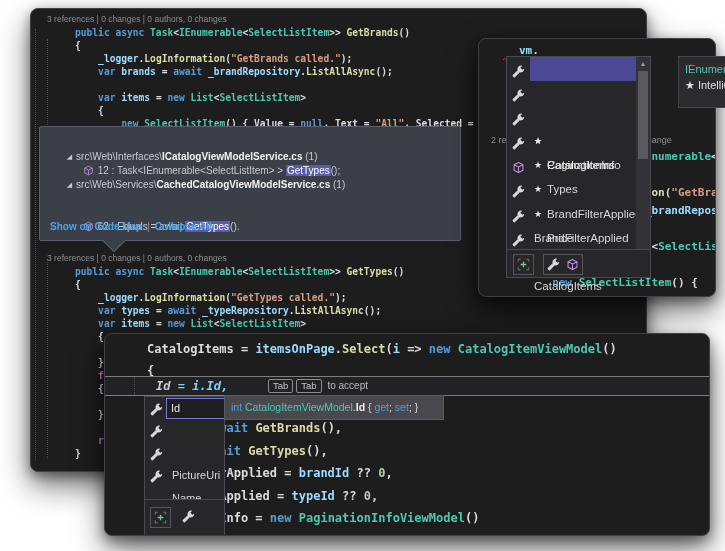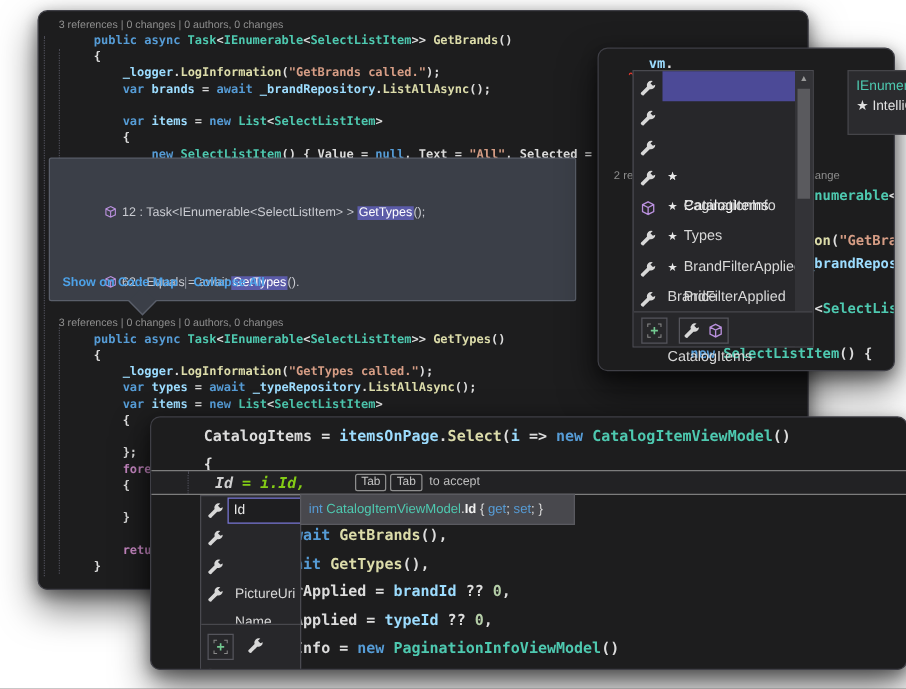--- a/index.html
+++ b/index.html
@@ -2,33 +2,33 @@
 <html><head>
 <meta charset="utf-8">
 <style>
   html,body{margin:0;padding:0;}
   body{width:725px;height:551px;background:#ffffff;overflow:hidden;position:relative;
        font-family:"Liberation Sans",sans-serif;}
   .win{position:absolute;background:#1d1d1e;border:1px solid #3f3f46;border-radius:8px;
        box-shadow:0 14px 30px rgba(0,0,0,.55),0 4px 12px rgba(0,0,0,.4);overflow:hidden;}
   #main-win{left:30px;top:8px;width:615px;height:462px;z-index:1;}
   #vm-win{left:478px;top:38px;width:236px;height:257px;z-index:3;}
-  #bottom-win{left:120px;top:333px;width:604px;height:201px;z-index:4;}
+  #bottom-win{left:104px;top:333px;width:604px;height:201px;z-index:4;}
 
   .code{font-family:"DejaVu Sans Mono",monospace;font-weight:bold;white-space:pre;position:absolute;}
   .code-line{display:block;padding-left:28px;}
   .lh13 .code-line{height:13px;line-height:13px;font-size:9.6px;}
   .lh18 .code-line{height:18px;line-height:18px;font-size:11px;}
   .lh15 .code-line{height:15px;line-height:15px;font-size:11px;}
   .lh22 .code-line{height:22.4px;line-height:22.4px;font-size:12px;}
 
   .tk-k{color:#569cd6;} .tk-c{color:#c586c0;} .tk-t{color:#4ec9b0;}
   .tk-m{color:#dcdcaa;} .tk-v{color:#9cdcfe;} .tk-s{color:#d69d85;}
   .tk-n{color:#b5cea8;} .tk-p{color:#dcdcdc;} .tk-pb{color:#f0f0f0;font-weight:bold;}
-  .tk-gh{color:#84cc16;font-style:italic;} .tk-ghb{color:#cfcfcf;font-style:italic;}
+  .tk-gh{color:#7dd3fc;font-style:italic;} .tk-ghb{color:#cfcfcf;font-style:italic;}
 
   .codelens{position:absolute;color:#8e8e8e;font-size:8.5px;line-height:13px;height:13px;white-space:pre;}
   .guide{position:absolute;width:0;border-left:1px dotted #4b4b55;}
 
   
   #peek{position:absolute;left:8px;top:117px;width:420px;height:113px;background:#3b3f48;
         border:1px solid #5a5f6a;border-radius:2px;z-index:2;font-size:10px;color:#c9cbd1;}
   #peek .tip{position:absolute;left:66px;bottom:-9px;width:15px;height:15px;background:#3b3f48;
         border-right:1px solid #5a5f6a;border-bottom:1px solid #5a5f6a;transform:rotate(45deg);}
   .peek-file{position:absolute;left:10px;height:14px;line-height:14px;white-space:pre;}
@@ -85,26 +85,32 @@
 
   <div class="codelens" style="left:16px;top:4px;">3 references | 0 changes | 0 authors, 0 changes</div>
   <div class="code lh13" style="left:16px;top:17px;"><div class="code-line"><span class="tk-k">public async </span><span class="tk-t">Task</span><span class="tk-p">&lt;</span><span class="tk-t">IEnumerable</span><span class="tk-p">&lt;</span><span class="tk-t">SelectListItem</span><span class="tk-p">&gt;&gt; </span><span class="tk-m">GetBrands</span><span class="tk-p">()</span></div><div class="code-line"><span class="tk-p">{</span></div><div class="code-line"><span class="tk-p">    </span><span class="tk-v">_logger</span><span class="tk-p">.</span><span class="tk-m">LogInformation</span><span class="tk-p">(</span><span class="tk-s">"GetBrands called."</span><span class="tk-p">);</span></div><div class="code-line"><span class="tk-p">    </span><span class="tk-k">var</span><span class="tk-p"> </span><span class="tk-v">brands</span><span class="tk-p"> = </span><span class="tk-k">await</span><span class="tk-p"> </span><span class="tk-v">_brandRepository</span><span class="tk-p">.</span><span class="tk-m">ListAllAsync</span><span class="tk-p">();</span></div><div class="code-line">&nbsp;</div><div class="code-line"><span class="tk-p">    </span><span class="tk-k">var</span><span class="tk-p"> </span><span class="tk-v">items</span><span class="tk-p"> = </span><span class="tk-k">new</span><span class="tk-p"> </span><span class="tk-t">List</span><span class="tk-p">&lt;</span><span class="tk-t">SelectListItem</span><span class="tk-p">&gt;</span></div><div class="code-line"><span class="tk-p">    {</span></div><div class="code-line"><span class="tk-p">        </span><span class="tk-k">new</span><span class="tk-p"> </span><span class="tk-t">SelectListItem</span><span class="tk-p">() { Value = </span><span class="tk-k">null</span><span class="tk-p">, Text = </span><span class="tk-s">"All"</span><span class="tk-p">, Selected = </span><span class="tk-k">true</span><span class="tk-p"> },</span></div></div>
 
   <div class="codelens" style="left:16px;top:243px;">3 references | 0 changes | 0 authors, 0 changes</div>
   <div class="code lh13" style="left:16px;top:256px;"><div class="code-line"><span class="tk-k">public async </span><span class="tk-t">Task</span><span class="tk-p">&lt;</span><span class="tk-t">IEnumerable</span><span class="tk-p">&lt;</span><span class="tk-t">SelectListItem</span><span class="tk-p">&gt;&gt; </span><span class="tk-m">GetTypes</span><span class="tk-p">()</span></div><div class="code-line"><span class="tk-p">{</span></div><div class="code-line"><span class="tk-p">    </span><span class="tk-v">_logger</span><span class="tk-p">.</span><span class="tk-m">LogInformation</span><span class="tk-p">(</span><span class="tk-s">"GetTypes called."</span><span class="tk-p">);</span></div><div class="code-line"><span class="tk-p">    </span><span class="tk-k">var</span><span class="tk-p"> </span><span class="tk-v">types</span><span class="tk-p"> = </span><span class="tk-k">await</span><span class="tk-p"> </span><span class="tk-v">_typeRepository</span><span class="tk-p">.</span><span class="tk-m">ListAllAsync</span><span class="tk-p">();</span></div><div class="code-line"><span class="tk-p">    </span><span class="tk-k">var</span><span class="tk-p"> </span><span class="tk-v">items</span><span class="tk-p"> = </span><span class="tk-k">new</span><span class="tk-p"> </span><span class="tk-t">List</span><span class="tk-p">&lt;</span><span class="tk-t">SelectListItem</span><span class="tk-p">&gt;</span></div><div class="code-line"><span class="tk-p">    {</span></div><div class="code-line"><span class="tk-p">        </span><span class="tk-k">new</span><span class="tk-p"> </span><span class="tk-t">SelectListItem</span><span class="tk-p">() { Value = </span><span class="tk-k">null</span><span class="tk-p">, Text = </span><span class="tk-s">"All"</span><span class="tk-p">, Selected = </span><span class="tk-k">true</span><span class="tk-p"> },</span></div><div class="code-line"><span class="tk-p">    };</span></div><div class="code-line"><span class="tk-p">    </span><span class="tk-c">foreach</span><span class="tk-p"> (</span><span class="tk-k">var</span><span class="tk-p"> </span><span class="tk-v">type</span><span class="tk-p"> </span><span class="tk-k">in</span><span class="tk-p"> </span><span class="tk-v">types</span><span class="tk-p">)</span></div><div class="code-line"><span class="tk-p">    {</span></div><div class="code-line"><span class="tk-p">        </span><span class="tk-v">items</span><span class="tk-p">.</span><span class="tk-m">Add</span><span class="tk-p">(</span><span class="tk-k">new</span><span class="tk-p"> </span><span class="tk-t">SelectListItem</span><span class="tk-p">() { Value = </span><span class="tk-v">type</span><span class="tk-p">.Id.</span><span class="tk-m">ToString</span><span class="tk-p">(), Text = </span><span class="tk-v">type</span><span class="tk-p">.Name });</span></div><div class="code-line"><span class="tk-p">    }</span></div><div class="code-line">&nbsp;</div><div class="code-line"><span class="tk-p">    </span><span class="tk-c">return</span><span class="tk-p"> </span><span class="tk-v">items</span><span class="tk-p">;</span></div><div class="code-line"><span class="tk-p">}</span></div></div>
 
   <div id="peek">
     <div class="tip"></div>
 
+    <div class="peek-file" style="top:9px;">
+      <span class="exp"></span><span>src\Web\Interfaces\</span><span class="fname">ICatalogViewModelService.cs</span><span> (1)</span>
+    </div>
     <div class="peek-ref" style="top:23px;">
       <span class="ref-icon"><svg viewBox="0 0 16 16" width="11" height="11">
             <path fill="none" stroke="#b990dd" stroke-width="1.3" d="M8 1.8l5.5 2.8v6.8L8 14.2l-5.5-2.8V4.6z M2.5 4.6L8 7.4l5.5-2.8 M8 7.4v6.8"></path>
           </svg></span><span>12</span><span> : Task&lt;IEnumerable&lt;SelectListItem&gt; &gt; </span><span class="hl">GetTypes</span><span>();</span>
     </div>
 
+    <div class="peek-file" style="top:37px;">
+      <span class="exp"></span><span>src\Web\Services\</span><span class="fname">CachedCatalogViewModelService.cs</span><span> (1)</span>
+    </div>
 
     <div class="peek-ref" style="top:79px;">
       <span class="ref-icon"><svg viewBox="0 0 16 16" width="11" height="11">
             <path fill="none" stroke="#b990dd" stroke-width="1.3" d="M8 1.8l5.5 2.8v6.8L8 14.2l-5.5-2.8V4.6z M2.5 4.6L8 7.4l5.5-2.8 M8 7.4v6.8"></path>
           </svg></span><span>62</span><span> : Equals = await </span><span class="hl">GetTypes</span><span>().</span>
     </div>
 
     <div class="peek-links">
       <a>Show on Code Map</a><span class="sep">|</span><a>Collapse All</a>
     </div>

